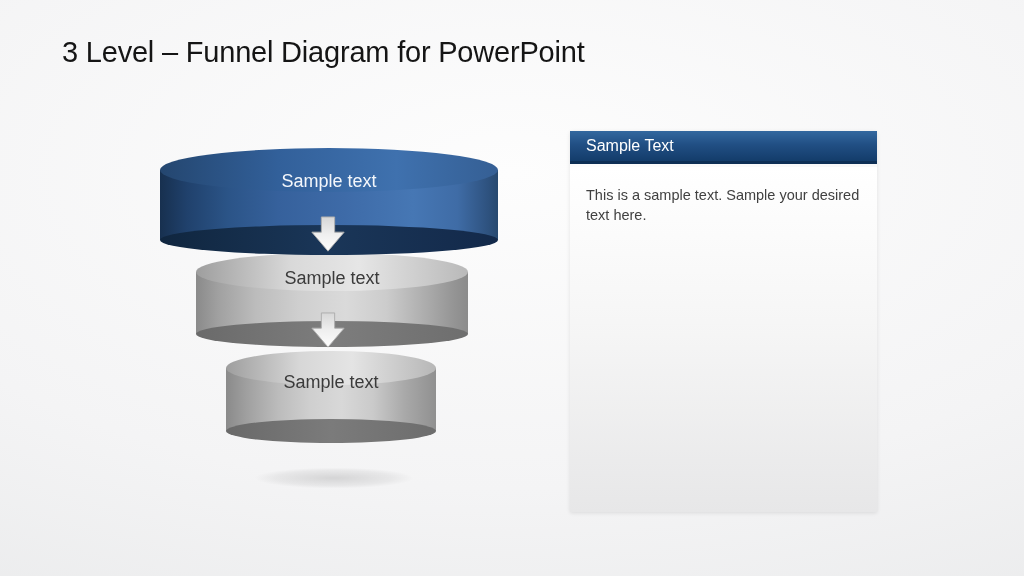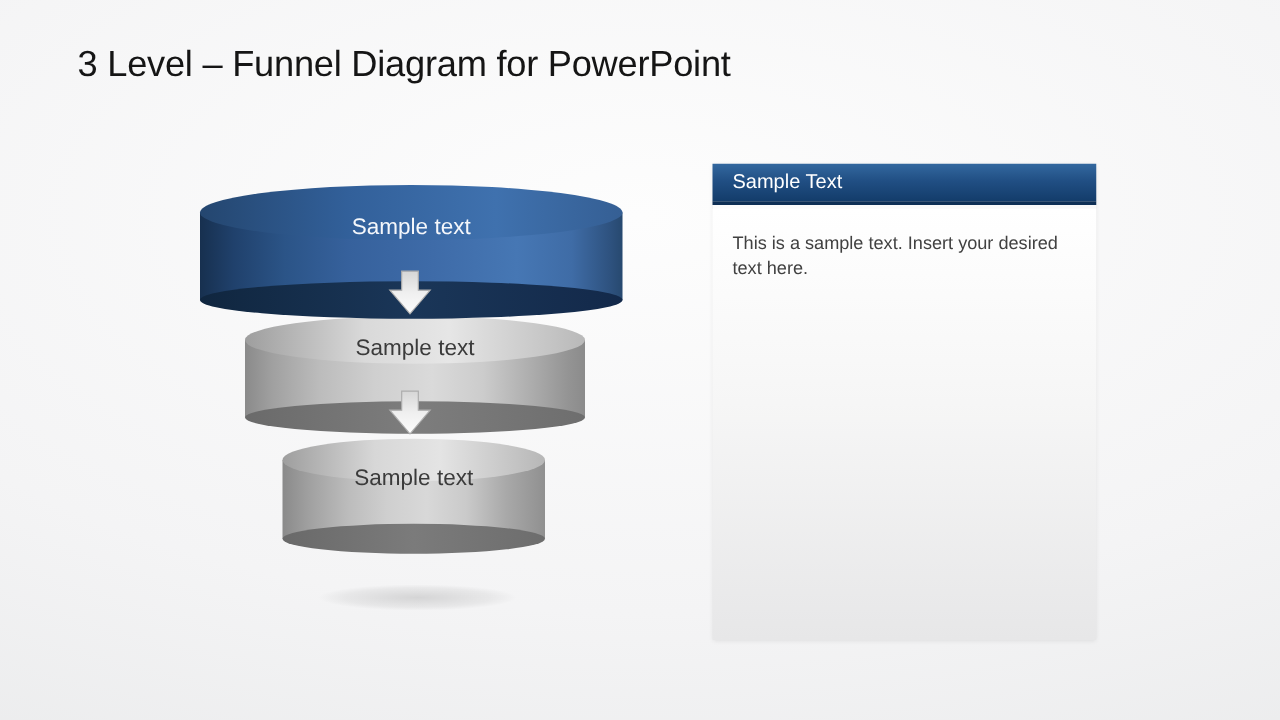--- a/index.html
+++ b/index.html
@@ -134,17 +134,17 @@
     </div>
 
     <div class="floor-shadow"></div>
   </div>
 
   <div class="panel">
     <div class="panel-header">
       <span class="panel-header-title">Sample Text</span>
     </div>
     <div class="panel-body">
-      <p class="panel-body-text">This is a sample text. Insert your desired text here.</p>
+      <p class="panel-body-text">This is a sample text. Sample your desired text here.</p>
     </div>
   </div>
 
 </div>
 
 </body></html>

